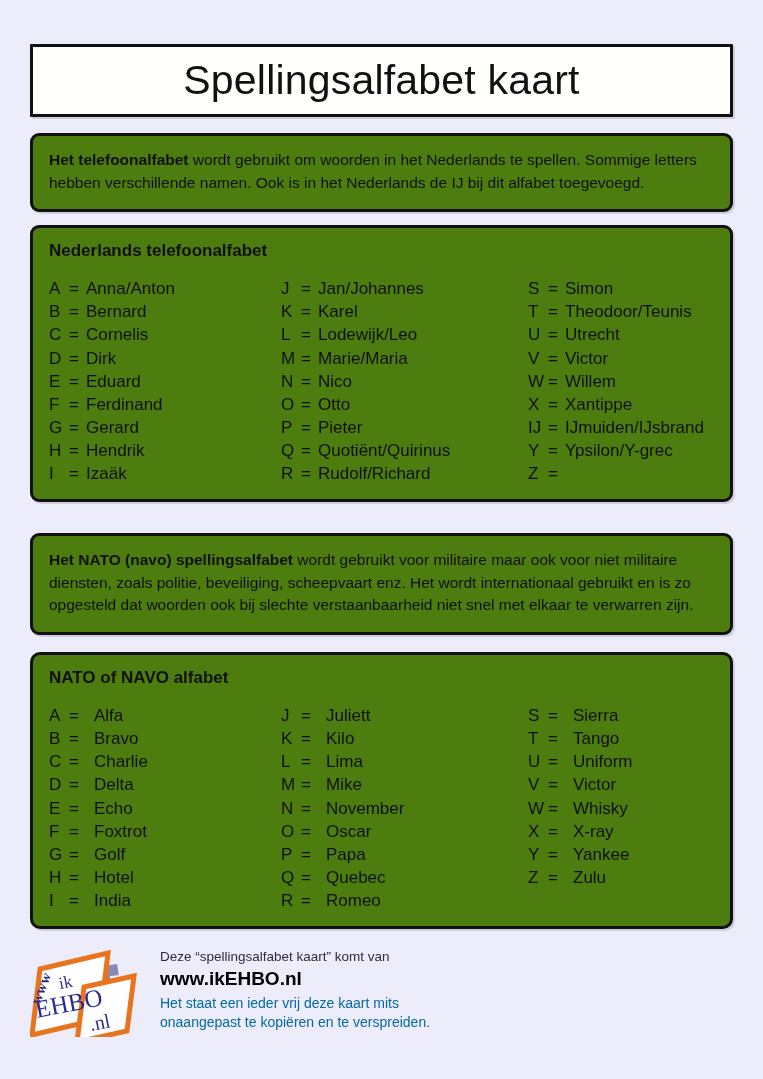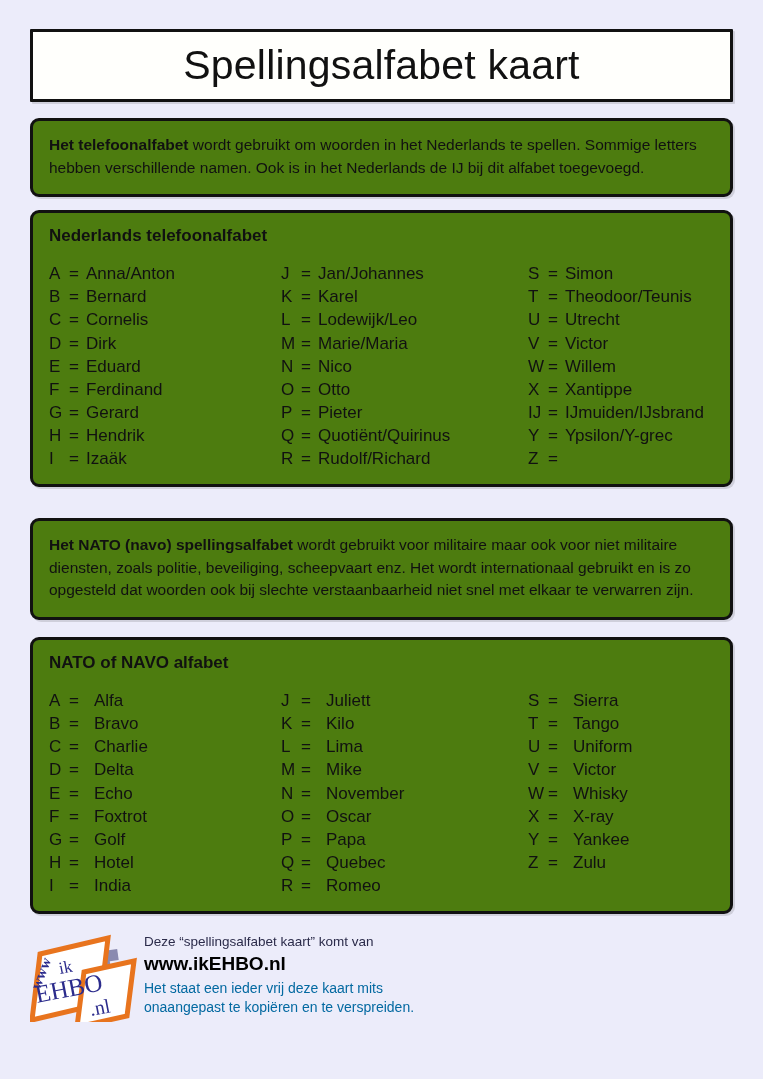--- a/index.html
+++ b/index.html
@@ -17,21 +17,21 @@
   .page {
     position: relative;
     width: 763px;
     height: 1079px;
     box-sizing: border-box;
     padding: 0 30px;
   }
 
   
   .title-box {
-    margin-top: 29px;
+    margin-top: 44px;
     height: 67px;
     background: #fffffc;
     border: 3px solid #111;
     border-radius: 1px;
     display: flex;
     align-items: center;
     justify-content: center;
     box-shadow: 2px 2px 0 rgba(0,0,0,0.12);
   }
   .title-text {
@@ -117,21 +117,21 @@
   }
   .logo {
     position: relative;
     width: 112px;
     height: 92px;
     flex: 0 0 auto;
   }
   .logo svg { display: block; }
 
   .footer-text {
-    margin-left: 2px;
+    margin-left: 18px;
     padding-top: 3px;
   }
   .f-line1 {
     font-size: 13.5px;
     color: #2b2b4a;
     line-height: 1.35;
   }
   .f-url {
     font-size: 19px;
     font-weight: bold;
@@ -301,21 +301,21 @@
             <span class="eq">=</span>
           </div>
         </div>
     </div>
   </div>
 
   <div class="panel intro-box" style="margin-top:31px;">
     <div class="intro-text"><b>Het NATO (navo) spellingsalfabet</b><span> wordt gebruikt voor militaire maar ook voor niet militaire diensten, zoals politie, beveiliging, scheepvaart enz. Het wordt internationaal gebruikt en is zo opgesteld dat woorden ook bij slechte verstaanbaarheid niet snel met elkaar te verwarren zijn.</span></div>
   </div>
 
-  <div class="panel alpha-box nato" style="margin-top:17px;">
+  <div class="panel alpha-box nato" style="margin-top:17px;border-radius:10px;">
     <div class="alpha-heading">NATO of NAVO alfabet</div>
     <div class="cols">
       <div class="col c1">
           <div class="row">
             <span class="ltr">A</span>
             <span class="eq">=</span>
             <span class="wrd">Alfa</span>
           </div>
           <div class="row">
             <span class="ltr">B</span>

